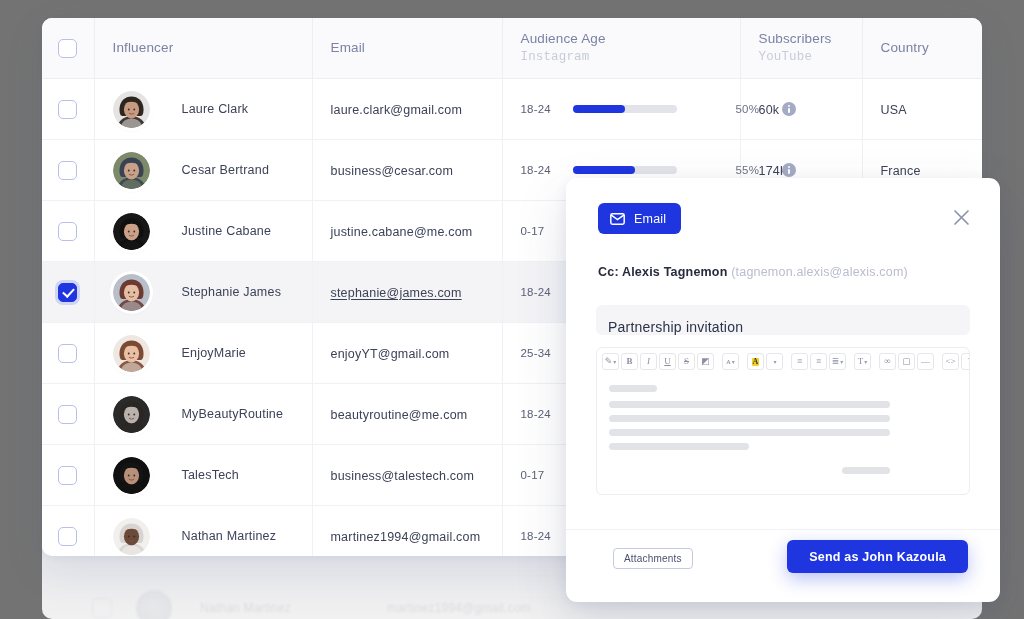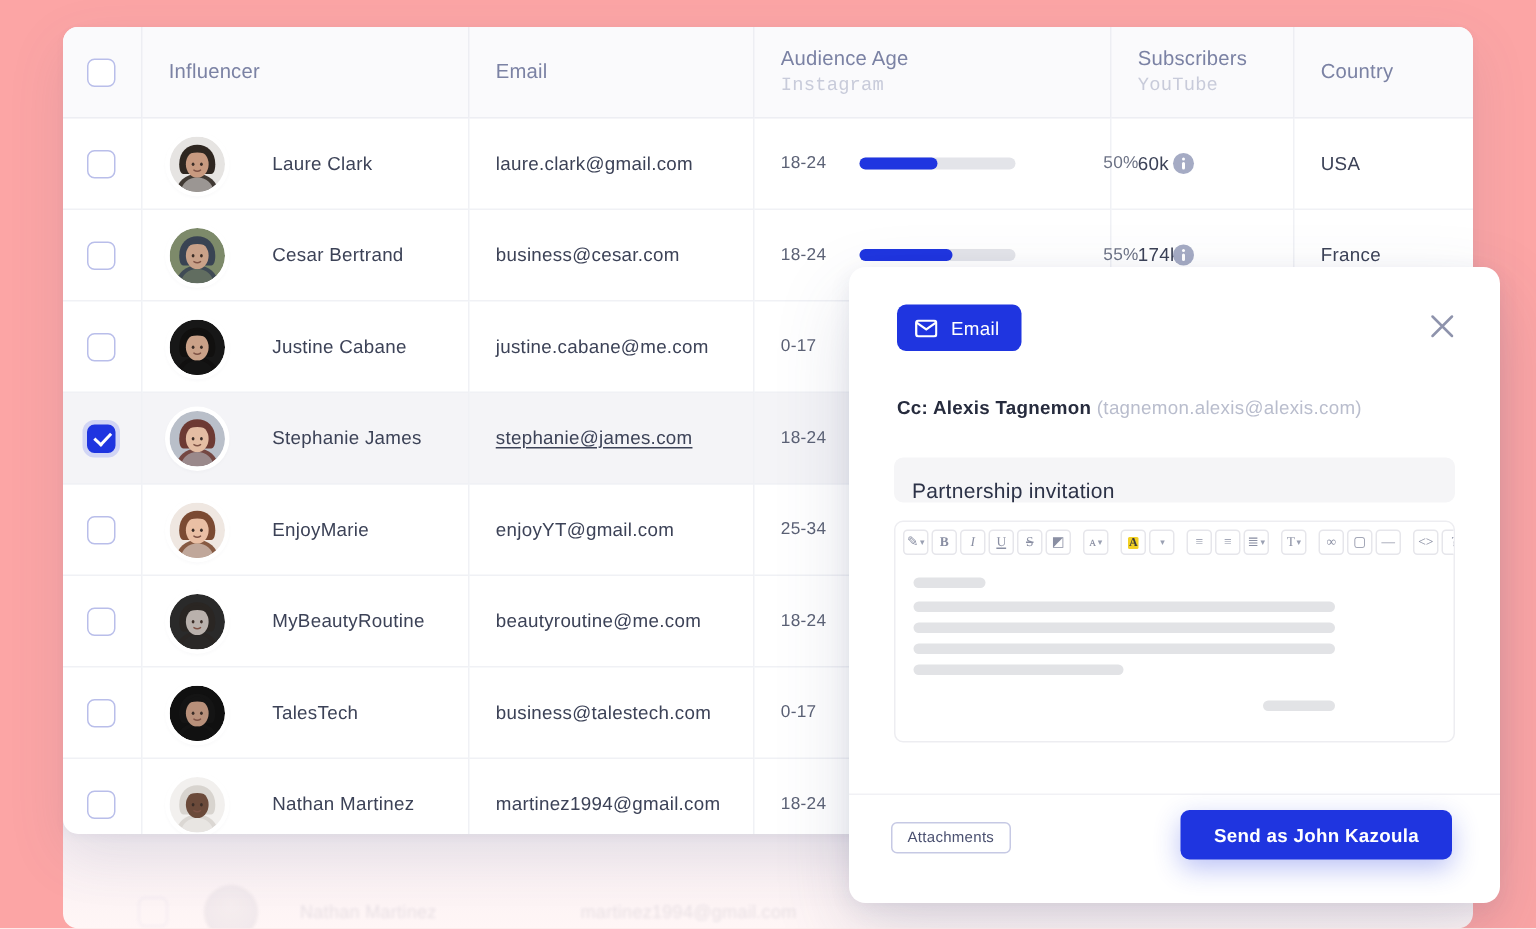--- a/index.html
+++ b/index.html
@@ -2,21 +2,21 @@
 <html><head>
 <meta charset="utf-8">
 <style>
   html,body{margin:0;padding:0;}
   body{
     width:1024px;height:619px;overflow:hidden;
     background:#ffffff;
     font-family:"Liberation Sans", sans-serif;
     -webkit-font-smoothing:antialiased;
   }
-  .stage{position:relative;width:1024px;height:619px;background:#fca5a5;}
+  .stage{position:relative;width:1024px;height:619px;background:#737373;}
 
   
   .ghost-layer{
     position:absolute;left:42px;top:540px;width:940px;height:79px;
     background:linear-gradient(180deg,#f4f5fa 0%,#fbfbfd 60%,#ffffff 100%);
     border-radius:0 0 10px 10px;
     overflow:hidden;
     opacity:.9;
   }
   .ghost-row{
@@ -164,21 +164,21 @@
   .ln.s1{width:48px;margin-bottom:9px;}
   .ln.full{width:281px;}
   .ln.part{width:140px;}
   .ln.right{width:48px;margin-left:233px;margin-top:17px;}
 
   .modal-foot{
     position:absolute;left:0;right:0;bottom:0;height:72px;
     border-top:1px solid #f1f1f5;
   }
   .attach-btn{
-    position:absolute;left:28px;top:18px;height:21px;padding:0 10px;
+    position:absolute;left:47px;top:18px;height:21px;padding:0 10px;
     border:1px solid #c6c9e4;border-radius:4px;background:#fff;
     font-size:10px;color:#4a5070;letter-spacing:.2px;cursor:pointer;
     font-family:"Liberation Sans",sans-serif;display:flex;align-items:center;text-align:right;
   }
   .send-btn{
     position:absolute;right:32px;top:10px;height:33px;padding:0 22px;
     background:#1f35e0;border:none;border-radius:6px;color:#fff;cursor:pointer;
     font-family:"Liberation Sans",sans-serif;font-size:12.5px;font-weight:700;letter-spacing:.2px;
     box-shadow:0 6px 18px rgba(31,53,224,.30);
     display:flex;align-items:center;

